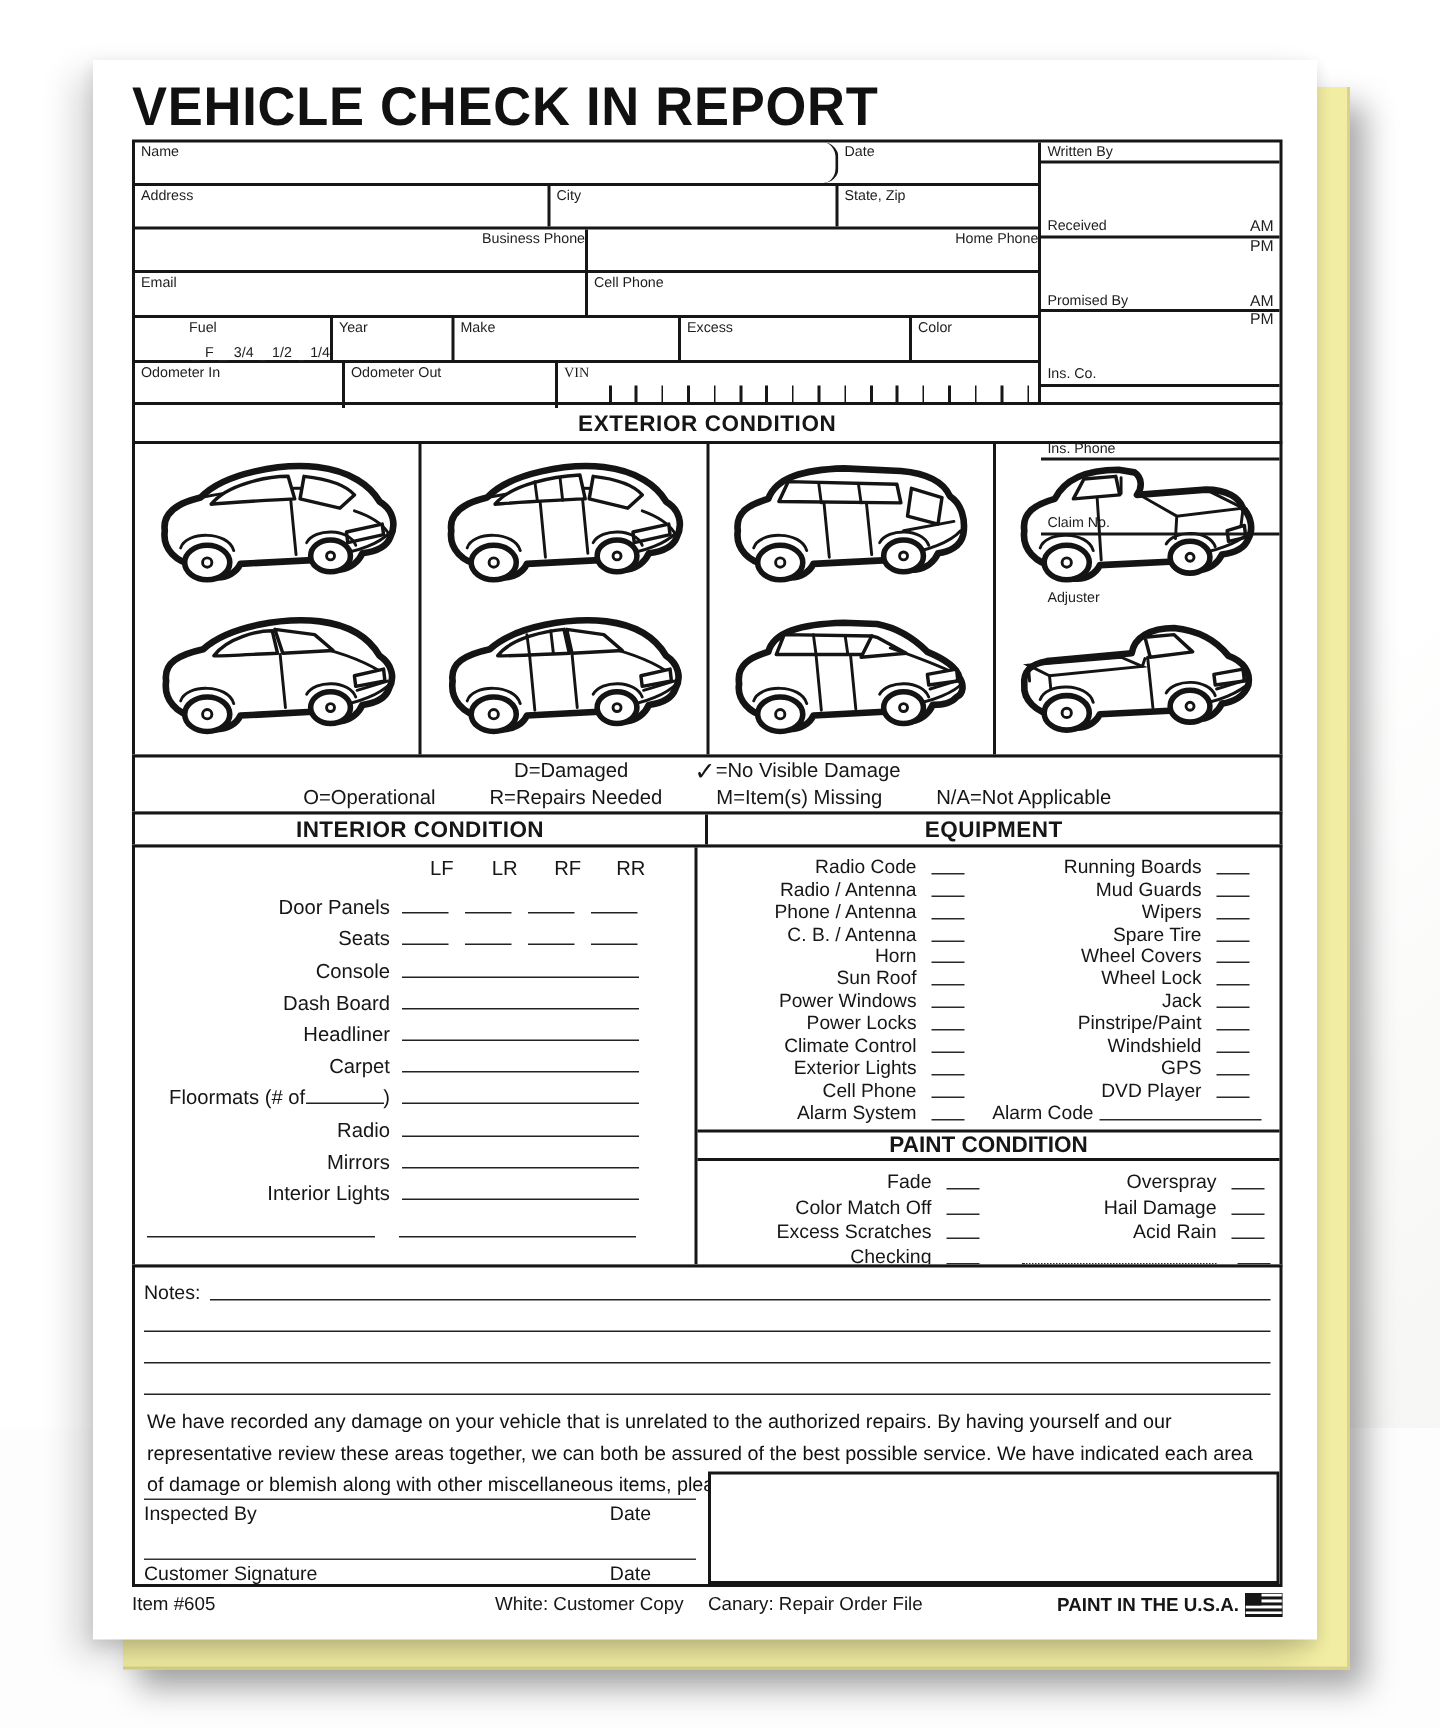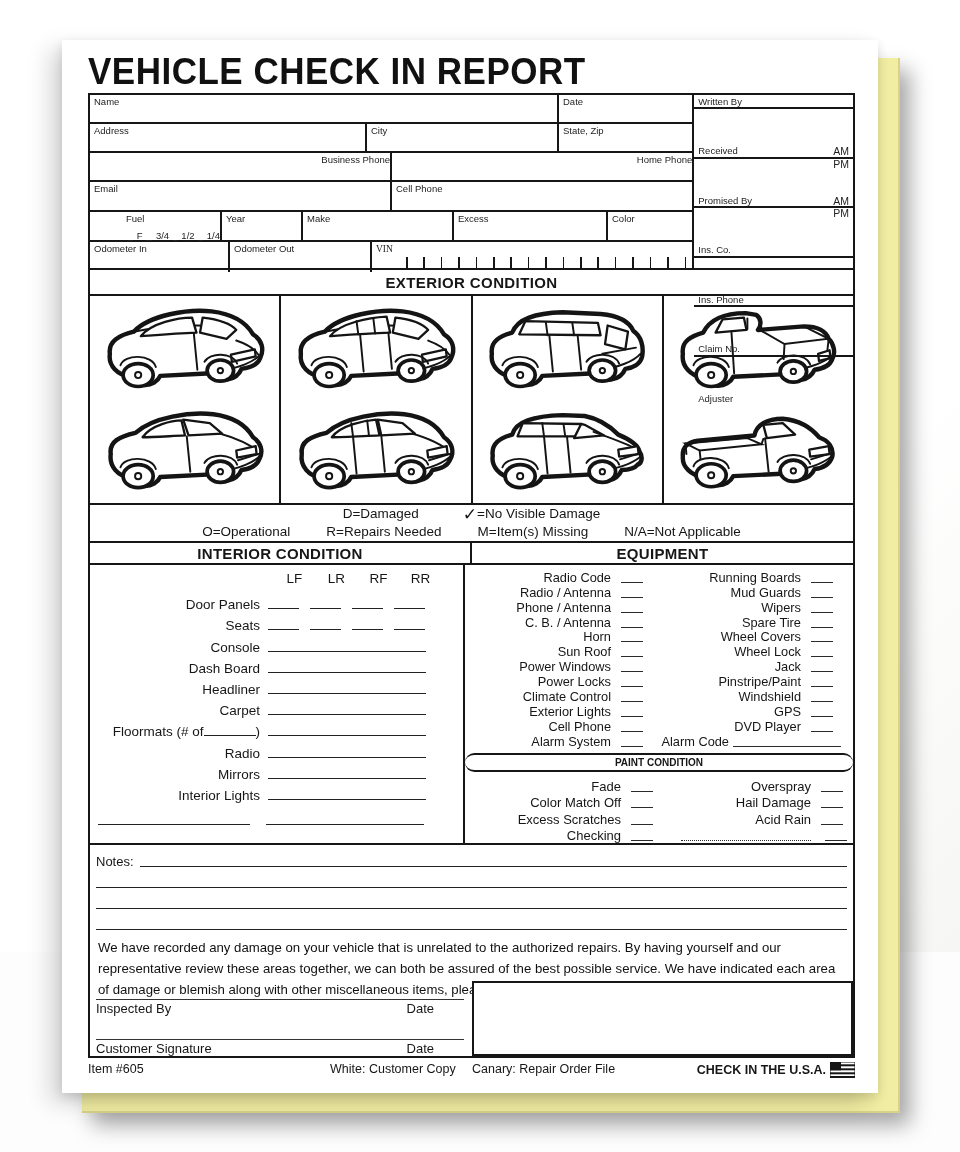--- a/index.html
+++ b/index.html
@@ -67,21 +67,21 @@
   .i-extra .x1{width:152px;border-bottom:1.7px solid #222;height:12px;}
   .i-extra .x2{width:158px;border-bottom:1.7px solid #222;height:12px;}
   .equip{padding:5px 6px 0 6px;}
   .e-row{display:flex;align-items:flex-end;height:14.9px;font-size:12.8px;}
   .e-label-l{width:140px;text-align:right;padding-right:10px;white-space:nowrap;}
   .e-label-r{width:158px;text-align:right;padding-right:10px;white-space:nowrap;}
   .e-b{display:inline-block;width:22px;border-bottom:1.6px solid #2a2a2a;height:1px;margin-bottom:2px;}
   .e-alarm{width:86px;text-align:right;padding-right:4px;white-space:nowrap;}
   .e-bl{display:inline-block;flex:1;border-bottom:1.6px solid #2a2a2a;height:1px;margin-bottom:2px;margin-right:6px;}
   .paint-head{height:20px;margin-top:4px;border-top:2px solid #161616;border-bottom:2px solid #161616;
-    display:flex;align-items:center;justify-content:center;font-weight:bold;font-size:10px;border-radius:10px;}
+    display:flex;align-items:center;justify-content:center;font-weight:bold;font-size:15px;}
   .paint{padding:5px 6px 0 6px;}
   .p-row{display:flex;align-items:flex-end;height:16.5px;font-size:13px;}
   .p-bl{display:inline-block;width:130px;border-bottom:1.6px dotted #2a2a2a;height:1px;margin:0 14px 2px 28px;}
   
   .notes-sec{height:215px;position:relative;font-size:13px;padding:0 6px;box-sizing:border-box;}
   .n-first{display:flex;align-items:flex-end;height:24px;}
   .n-first .nl{padding-right:6px;}
   .n-line{border-bottom:1.6px solid #222;flex:1;height:1px;margin-bottom:2px;}
   .n-row{height:21px;display:flex;align-items:flex-end;}
   .para{font-size:13.2px;line-height:1.58;padding:6px 2px 0 2px;color:#111;}
@@ -106,21 +106,21 @@
   <div class="canary"></div>
   <div class="sheet">
 
     <div class="title">VEHICLE CHECK IN REPORT</div>
 
     <div class="form-body">
 
       <div class="sec toptable">
         <div class="tt-left">
           <div class="tt-row" style="height:29px;">
-            <div class="cell" style="width:469px;">
+            <div class="cell" style="width:469px;border-radius:10px;">
                 <span class="lab">Name</span>
               </div>
             <div class="cell" style="flex:1;">
                 <span class="lab">Date</span>
               </div>
           </div>
           <div class="tt-row" style="height:29px;">
             <div class="cell" style="width:277px;">
                 <span class="lab">Address</span>
               </div>
@@ -603,21 +603,21 @@
         </div>
         <div class="sig-box"></div>
       </div>
     </div>
 
     <div class="footer">
       <span class="f-item">Item #605</span>
       <span class="f-white">White:  Customer Copy</span>
       <span class="f-canary">Canary:  Repair Order File</span>
       <span class="f-made">
-        <span>CHECK IN THE U.S.A.</span>
+        <span>PAINT IN THE U.S.A.</span>
         <svg class="flag" viewBox="0 0 25 16">
           <rect x="0" y="0" width="25" height="16" fill="#fff" stroke="#161616" stroke-width="1"></rect>
           <rect x="0" y="2.3" width="25" height="2" fill="#161616"></rect>
           <rect x="0" y="6.3" width="25" height="2" fill="#161616"></rect>
           <rect x="0" y="10.3" width="25" height="2" fill="#161616"></rect>
           <rect x="0" y="14" width="25" height="2" fill="#161616"></rect>
           <rect x="0" y="0" width="11" height="8.3" fill="#161616"></rect>
         </svg>
       </span>
     </div>

